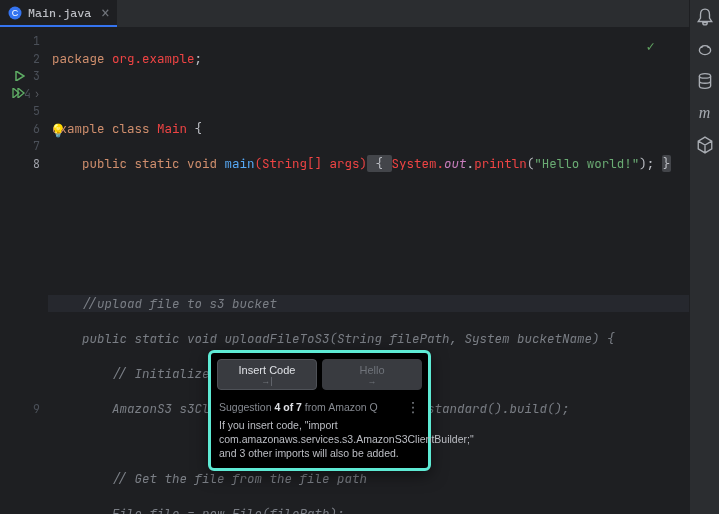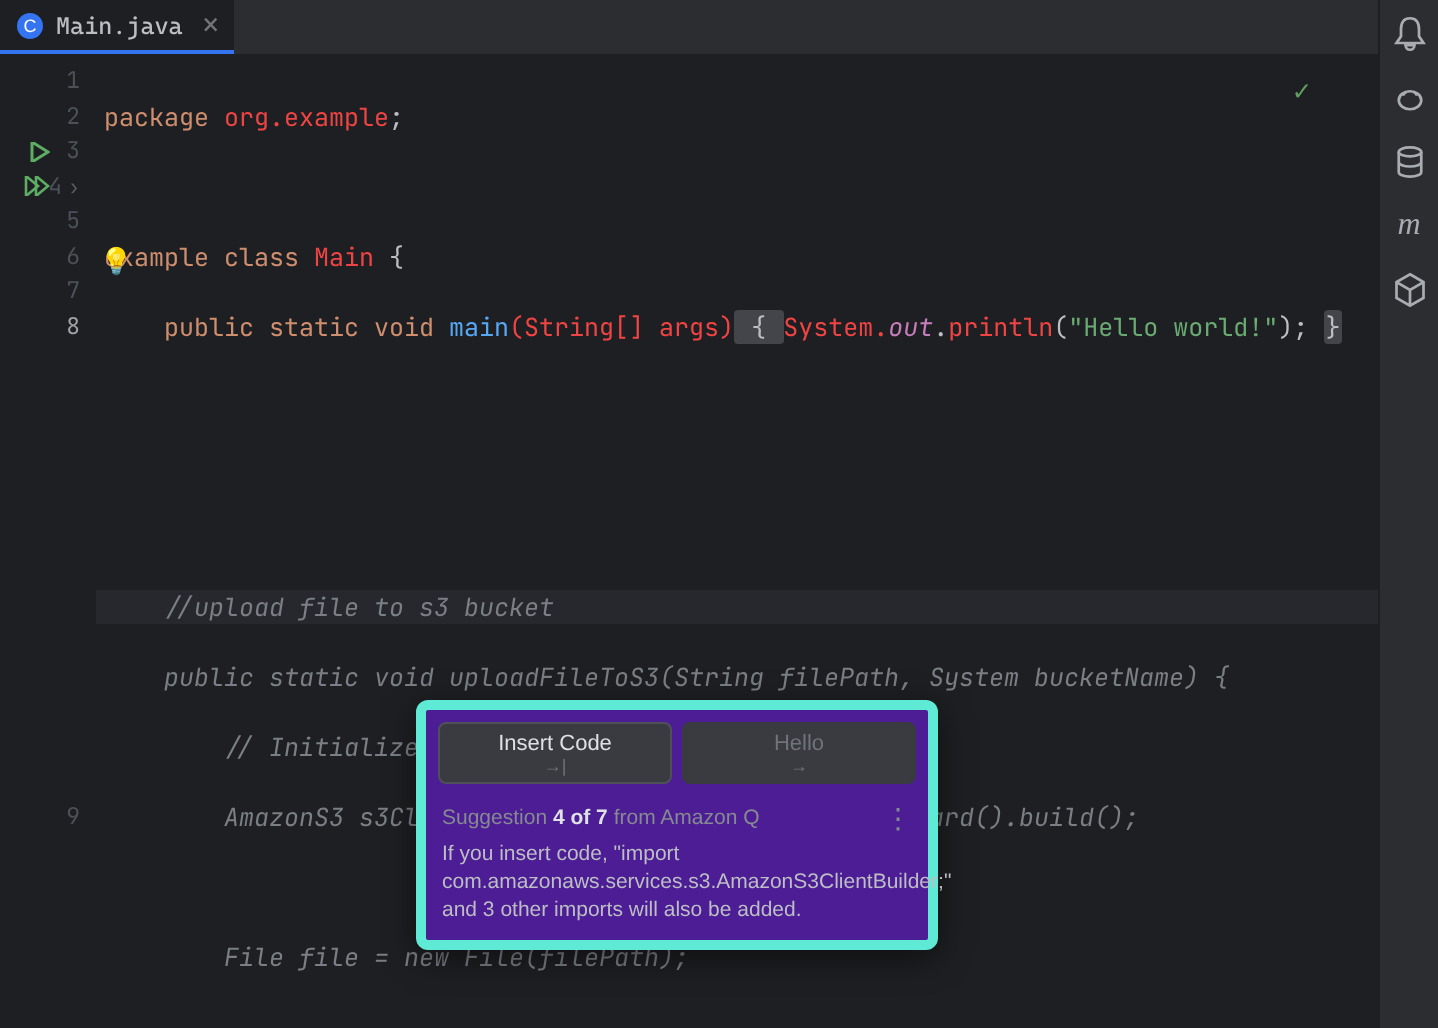--- a/index.html
+++ b/index.html
@@ -81,23 +81,23 @@
     .fld { color: #c77dbb; font-style: italic; }
     .ident { color: #ef4444; }
     .punct { color: #bcbec4; }
     .brace-hl { background: #43454a; border-radius: 2px; padding: 0 1px; }
     .italic { font-style: italic; }
     
     .popup {
       position: absolute;
       left: 208px;
       top: 350px;
-      width: 261px;
-      background: #4c1d95;
-      border: 5px solid #5eead4;
+      width: 223px;
+      background: #000000;
+      border: 3px solid #5eead4;
       border-radius: 6px;
       box-shadow: 0 4px 16px rgba(0,0,0,.5);
       font-family: -apple-system, 'Segoe UI', sans-serif;
       font-size: 11px;
       color: #bcbec4;
       z-index: 10;
     }
     .popup-buttons { display: flex; gap: 5px; padding: 6px; }
     .popup-btn {
       flex: 1;
@@ -213,20 +213,21 @@
 <div class="code-line"><span class="kw">example class </span><span class="ident">Main </span><span class="punct">{</span></div>
 <div class="code-line">    <span class="kw">public static void </span><span class="fn">main</span><span class="ident">(String[] args)</span><span class="brace-hl"> { </span><span class="ident">System.</span><span class="fld">out</span><span class="punct">.</span><span class="ident">println</span><span class="punct">(</span><span class="str">"Hello world!"</span><span class="punct">); </span><span class="brace-hl">}</span></div>
 <div class="code-line"></div>
 <div class="code-line"></div>
 <div class="code-line"></div>
 <div class="code-line highlighted">    <span class="cmt">//upload file to s3 bucket</span></div>
 <div class="code-line">    <span class="cmt italic"><span class="ident" style="color:#7a7e85">public static void </span><span>uploadFileToS3</span><span>(String filePath, System bucketName) {</span></span></div>
 <div class="code-line">        <span class="cmt">// Initialize AWS S3 client</span></div>
 <div class="code-line">        <span class="cmt italic">AmazonS3 s3Client = AmazonS3ClientBuilder.standard().build();</span></div>
 <div class="code-line"></div>
+<div class="code-line">        <span class="cmt">// Get the file from the file path</span></div>
 <div class="code-line">        <span class="cmt italic">File file = new File(filePath);</span></div>
 
 
 
 
 
 
 
 
       </div>

